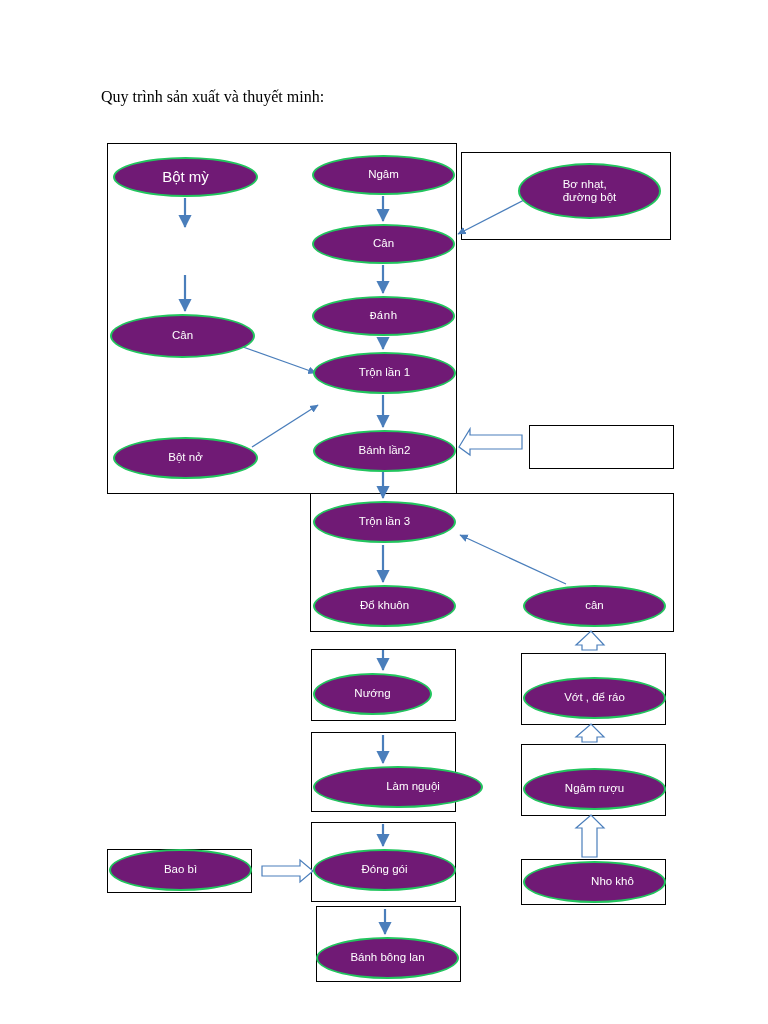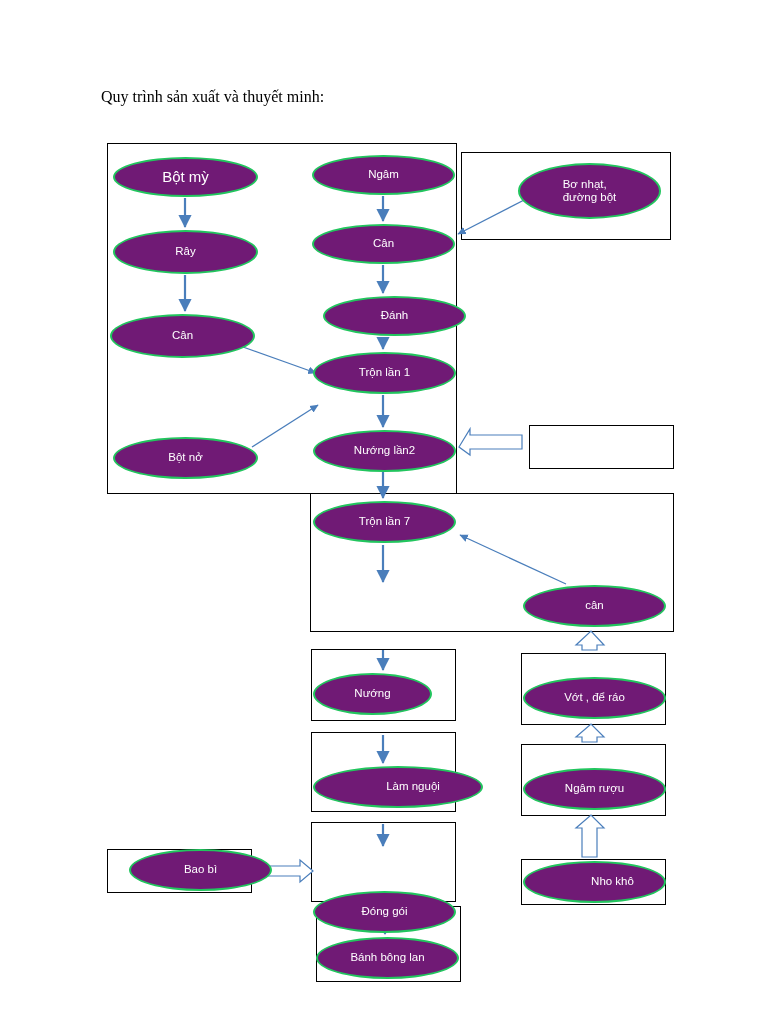--- a/index.html
+++ b/index.html
@@ -135,31 +135,31 @@
       <path d="M588,650 L582,650 L582,645 L576,645 L591,631 L604,645 L597,645 L597,650 Z"></path>
 
       <path d="M262,866 L300,866 L300,860 L313,871 L300,882 L300,876 L262,876 Z"></path>
     </g>
   </svg>
 
   <div class="ell big" style="left:113px;top:157px;width:145px;height:40px;">Bột mỳ</div>
   <div class="ell" style="left:312px;top:155px;width:143px;height:40px;">Ngâm</div>
   <div class="ell" style="left:518px;top:163px;width:143px;height:56px;white-space:pre-line;"><span style="white-space:pre-line;">Bơ nhạt,
 đường bột</span></div>
-  <div class="ell" style="left:113px;top:230px;width:145px;height:44px;">Rây</div>
   <div class="ell" style="left:312px;top:224px;width:143px;height:40px;">Cân</div>
-  <div class="ell" style="left:323px;top:296px;width:143px;height:40px;">Đánh</div>
+  <div class="ell" style="left:312px;top:296px;width:143px;height:40px;font-family:Liberation Mono, monospace;">Đánh</div>
   <div class="ell" style="left:110px;top:314px;width:145px;height:44px;">Cân</div>
   <div class="ell" style="left:313px;top:352px;width:143px;height:42px;">Trộn lần 1</div>
   <div class="ell" style="left:113px;top:437px;width:145px;height:42px;">Bột nở</div>
-  <div class="ell" style="left:313px;top:430px;width:143px;height:42px;">Nướng lần2</div>
-  <div class="ell" style="left:313px;top:501px;width:143px;height:42px;">Trộn lần 7</div>
+  <div class="ell" style="left:313px;top:430px;width:143px;height:42px;">Bánh lần2</div>
+  <div class="ell" style="left:313px;top:501px;width:143px;height:42px;">Trộn lần 3</div>
+  <div class="ell" style="left:313px;top:585px;width:143px;height:42px;">Đổ khuôn</div>
   <div class="ell" style="left:523px;top:585px;width:143px;height:42px;">cân</div>
   <div class="ell" style="left:313px;top:673px;width:119px;height:42px;">Nướng</div>
   <div class="ell" style="left:523px;top:677px;width:143px;height:42px;">Vớt , để ráo</div>
   <div class="ell" style="left:313px;top:766px;width:170px;height:42px;padding-left:36px;">Làm nguội</div>
   <div class="ell" style="left:523px;top:768px;width:143px;height:42px;">Ngâm rượu</div>
-  <div class="ell" style="left:109px;top:849px;width:143px;height:42px;margin-left:20px;">Bao bì</div>
-  <div class="ell" style="left:313px;top:891px;width:143px;height:42px;">Đóng gói</div>
+  <div class="ell" style="left:109px;top:849px;width:143px;height:42px;">Bao bì</div>
+  <div class="ell" style="left:313px;top:849px;width:143px;height:42px;">Đóng gói</div>
   <div class="ell" style="left:523px;top:861px;width:143px;height:42px;padding-left:42px;">Nho khô</div>
   <div class="ell" style="left:316px;top:937px;width:143px;height:42px;">Bánh bông lan</div>
 
 </div>
 
 </body></html>

